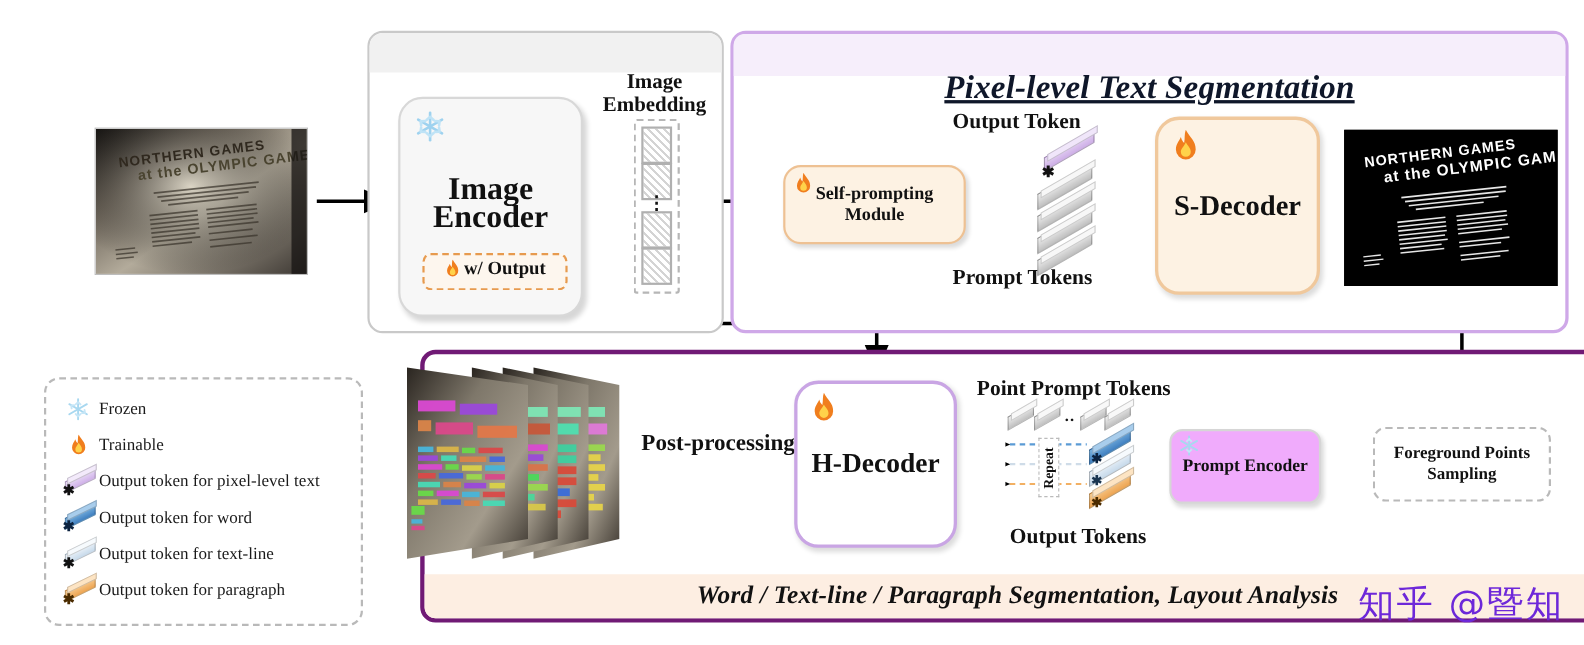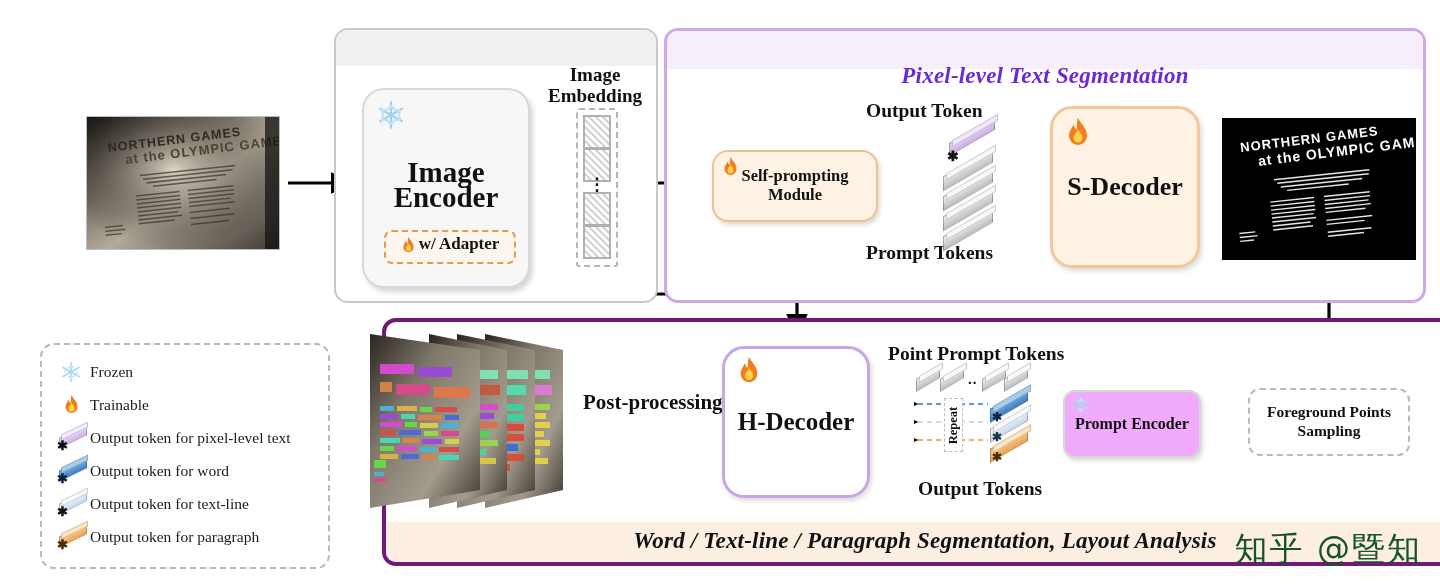--- a/index.html
+++ b/index.html
@@ -14,21 +14,21 @@
       letter-spacing:.2px;}
 
   #panel-fe{left:334px;top:28px;width:324px;height:275px;border:2px solid #c9c9c9;background:#fff;}
   #panel-fe .hdr{position:absolute;left:0;top:0;right:0;height:36px;background:#f1f1f1;
       border-radius:12px 12px 0 0;}
   #panel-fe .panel-title{top:30px;font-size:23px;color:#111;}
 
   #panel-ps{left:664px;top:28px;width:762px;height:275px;border:3px solid #cfa8e8;background:#fff;}
   #panel-ps .hdr{position:absolute;left:0;top:0;right:0;height:38px;background:#f6eefb;
       border-radius:10px 10px 0 0;}
-  #panel-ps .panel-title{top:32px;font-size:23px;color:#6d28d9;}
+  #panel-ps .panel-title{top:32px;font-size:30px;color:#0f172a;text-decoration:underline;}
 
   #panel-ly{left:340px;top:318px;width:1086px;height:248px;border:4px solid #701a75;background:#fff;margin-left:42px;}
   #panel-ly .hdr{position:absolute;left:0;bottom:0;right:0;height:40px;background:#fdeee2;
       border-radius:0 0 10px 10px;}
   #panel-ly .panel-title{top:auto;bottom:8px;font-size:23px;color:#111;}
 
   
   #legend{position:absolute;left:40px;top:343px;width:286px;height:222px;
      border:2px dashed #b9b9b9;border-radius:14px;background:#fff;}
   .lg-row{position:absolute;left:14px;display:flex;align-items:center;height:26px;}
@@ -102,21 +102,21 @@
   .slab .cap{position:absolute;left:3px;top:-3px;width:100%;height:5px;
        transform:skewY(-30deg);border:1px solid rgba(0,0,0,.18);}
 
   
   .pic{position:absolute;overflow:hidden;}
   #inpic{left:86px;top:116px;width:192px;height:132px;border:1px solid #bdbdbd;}
   #segpic{left:1222px;top:118px;width:192px;height:140px;background:#000;
       border:1px solid #000;overflow:hidden;}
   #stackpic{left:350px;top:330px;width:235px;height:182px;}
 
-  .wm{position:absolute;right:18px;bottom:14px;font-size:33px;color:#14532d;
+  .wm{position:absolute;right:18px;bottom:14px;font-size:33px;color:#6d28d9;
       font-family:"DejaVu Sans",sans-serif;letter-spacing:2px;user-select:none;}
 </style>
 </head>
 <body>
 
 <div class="stage">
 
   <svg class="wires">
     <defs>
       <marker id="ah" markerWidth="9" markerHeight="9" refX="7.6" refY="3.4" orient="auto">
@@ -245,21 +245,21 @@
       <div class="lbl">Image</div>
       <div class="lbl">Encoder</div>
     </div>
     <div id="adapter">
       <span>
         <svg width="15" height="17" viewBox="0 0 16 20">
           <path d="M8 0 C10.5 5 14 6.5 14 12 A6 6 0 0 1 2 12 C2 8.6 4 7 5 4.4 C5.6 6.8 6.6 7.4 7 8 C7.6 5 7 2.6 8 0Z" fill="#f07e1e"></path>
           <path d="M8 7.6 C9.4 10.2 11 11 11 13.4 A3 3 0 0 1 5 13.4 C5 11.5 6.6 10.6 8 7.6Z" fill="#ffd24a"></path>
         </svg>
       </span>
-      <span class="lbl">w/ Adapter</span>
+      <span class="lbl">w/ Output</span>
     </div>
   </div>
 
   <div class="tlabel" style="left:540px;top:64px;width:110px;font-size:19px;">Image</div>
   <div class="tlabel" style="left:530px;top:85px;width:130px;font-size:19px;">Embedding</div>
 
   <div id="embed-wrap">
     <div class="cell" style="top:5px;"></div>
     <div class="cell" style="top:38px;"></div>
     <div id="embed-dots">⋮</div>

